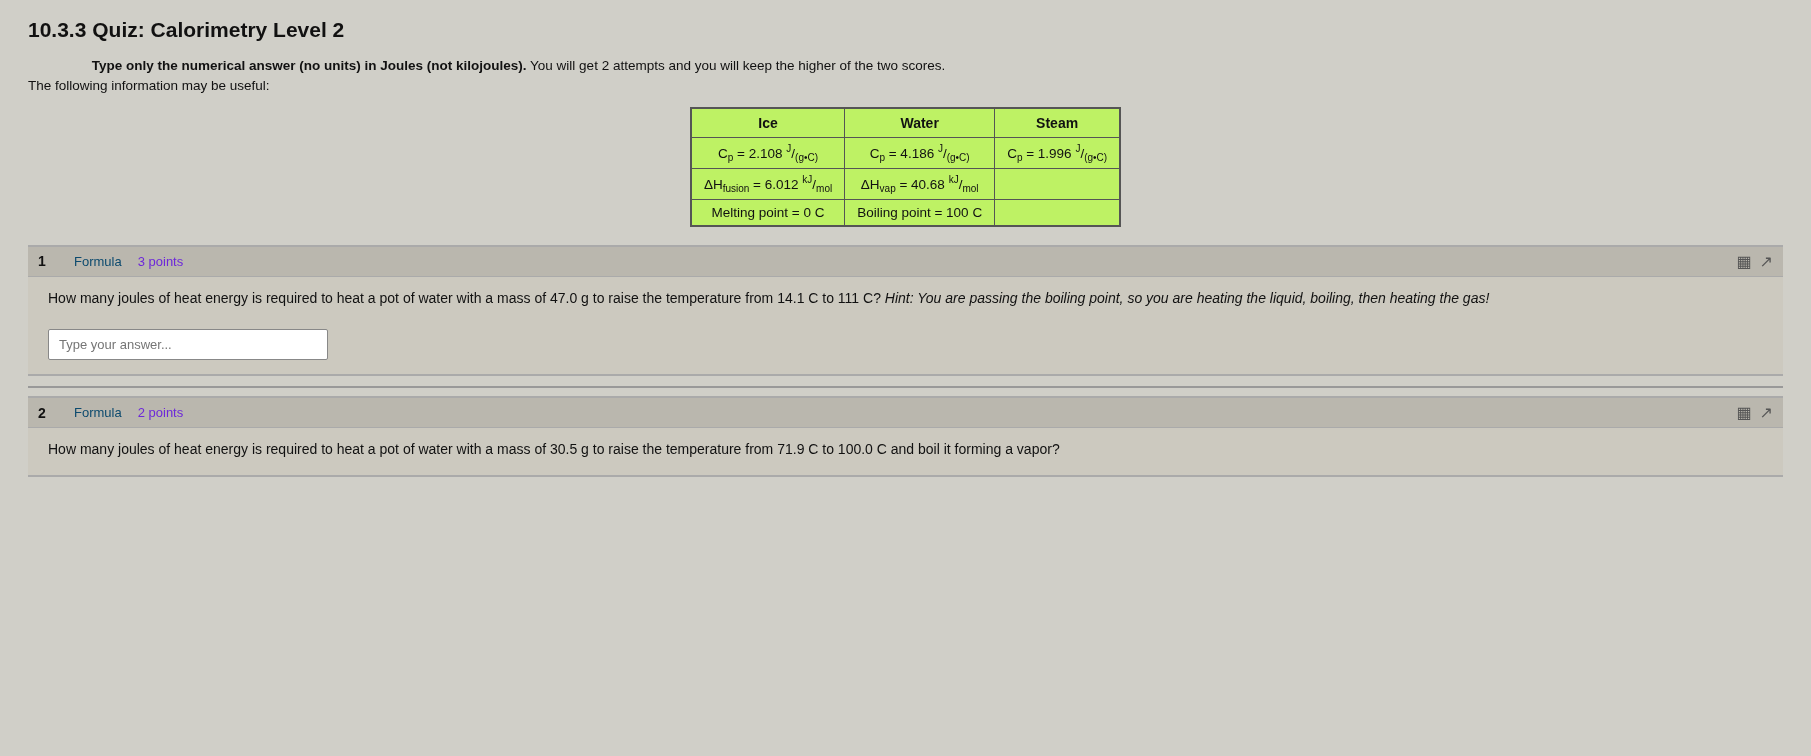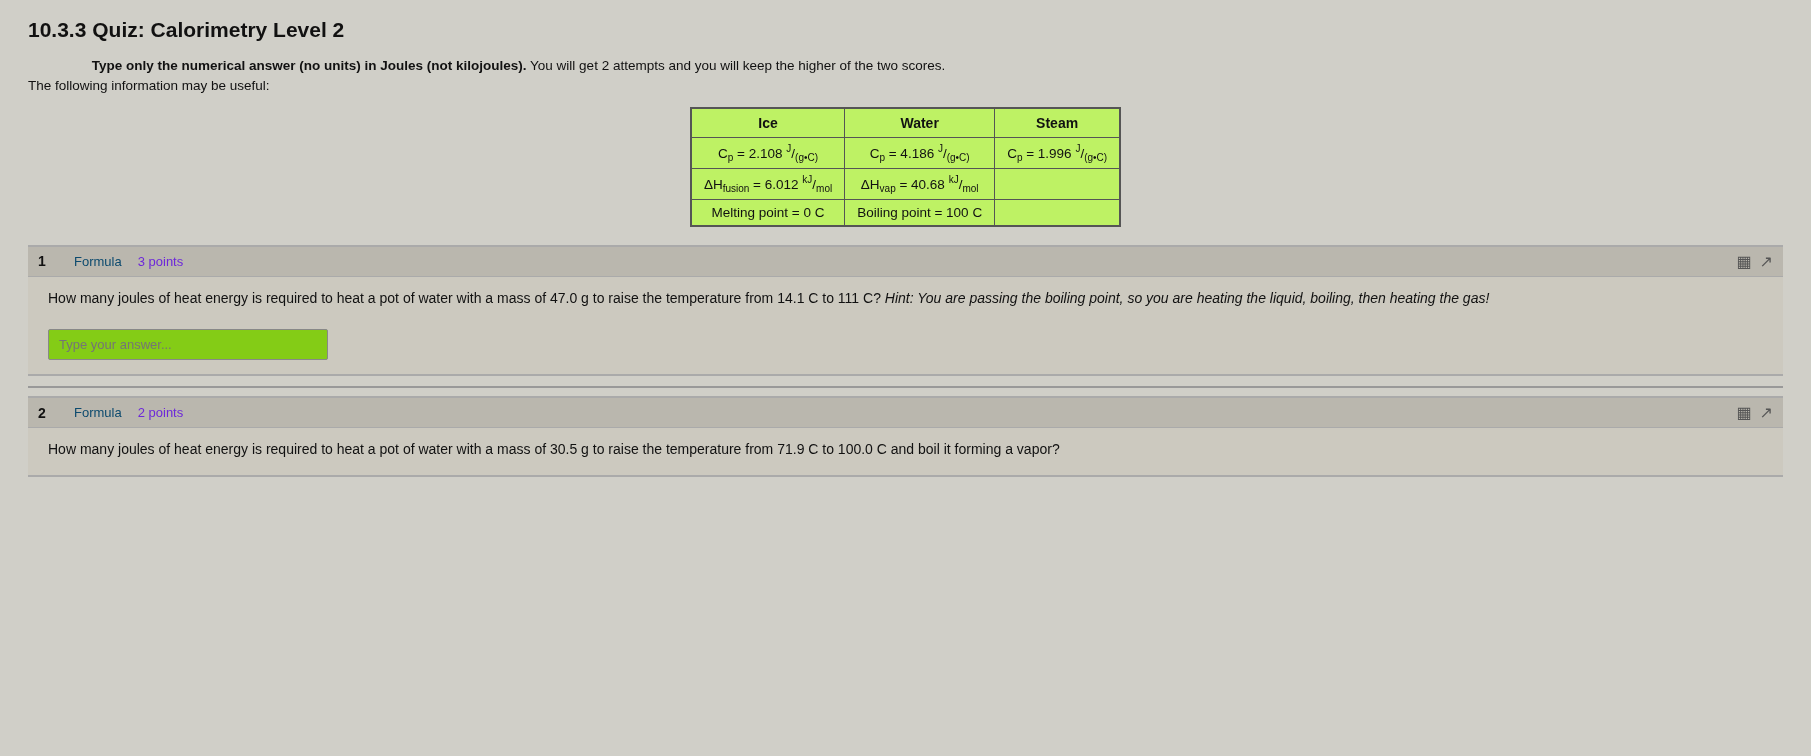--- a/index.html
+++ b/index.html
@@ -104,21 +104,21 @@
     .question-body em {
       font-style: italic;
     }
     .answer-input-wrapper {
       padding: 6px 20px 14px 20px;
     }
     .answer-input {
       width: 280px;
       padding: 7px 10px;
       border: 1px solid #888;
-      background: #84cc16;
+      background: #ffffff;
       font-size: 13px;
       color: #555;
       border-radius: 2px;
     }
     .divider {
       height: 2px;
       background: #999;
       margin: 8px 0;
     }
   </style>

